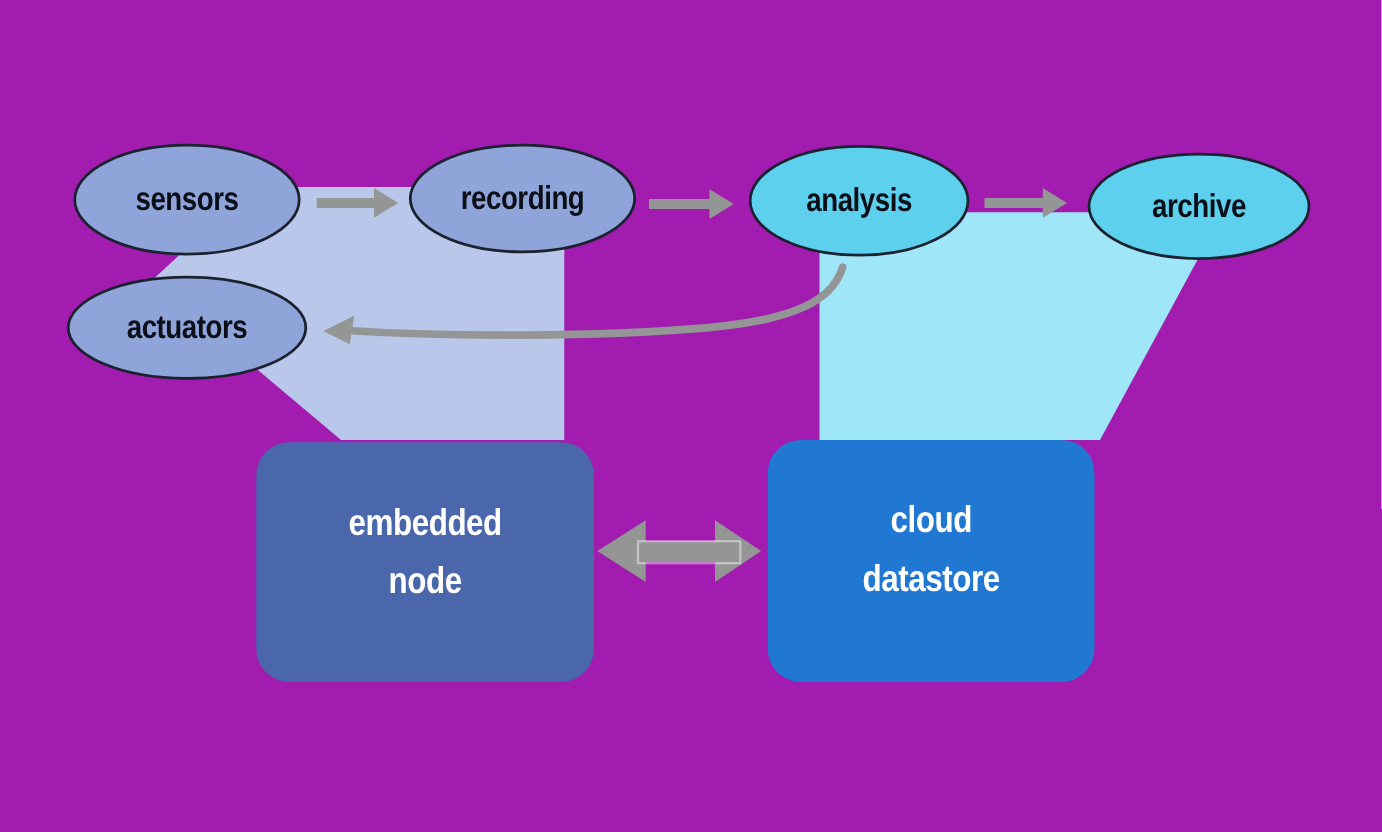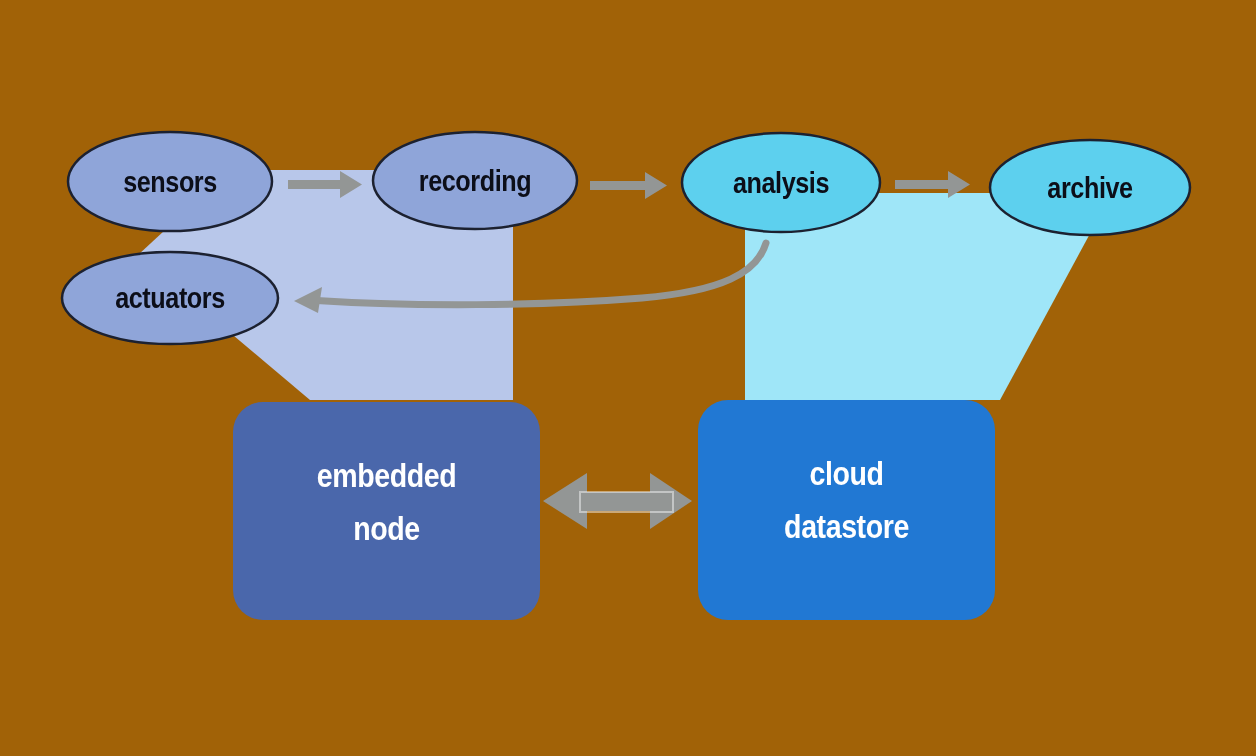--- a/index.html
+++ b/index.html
@@ -5,21 +5,21 @@
   html, body {
     margin: 0;
     padding: 0;
     background: #ffffff;
     font-family: "Liberation Sans", "DejaVu Sans", sans-serif;
   }
   #stage {
     position: relative;
     width: 1256px;
     height: 756px;
-    background: #a16207;
+    background: #a21caf;
     overflow: hidden;
   }
   #diagram-svg {
     position: absolute;
     left: 0;
     top: 0;
   }
   .node-label {
     position: absolute;
     display: flex;

